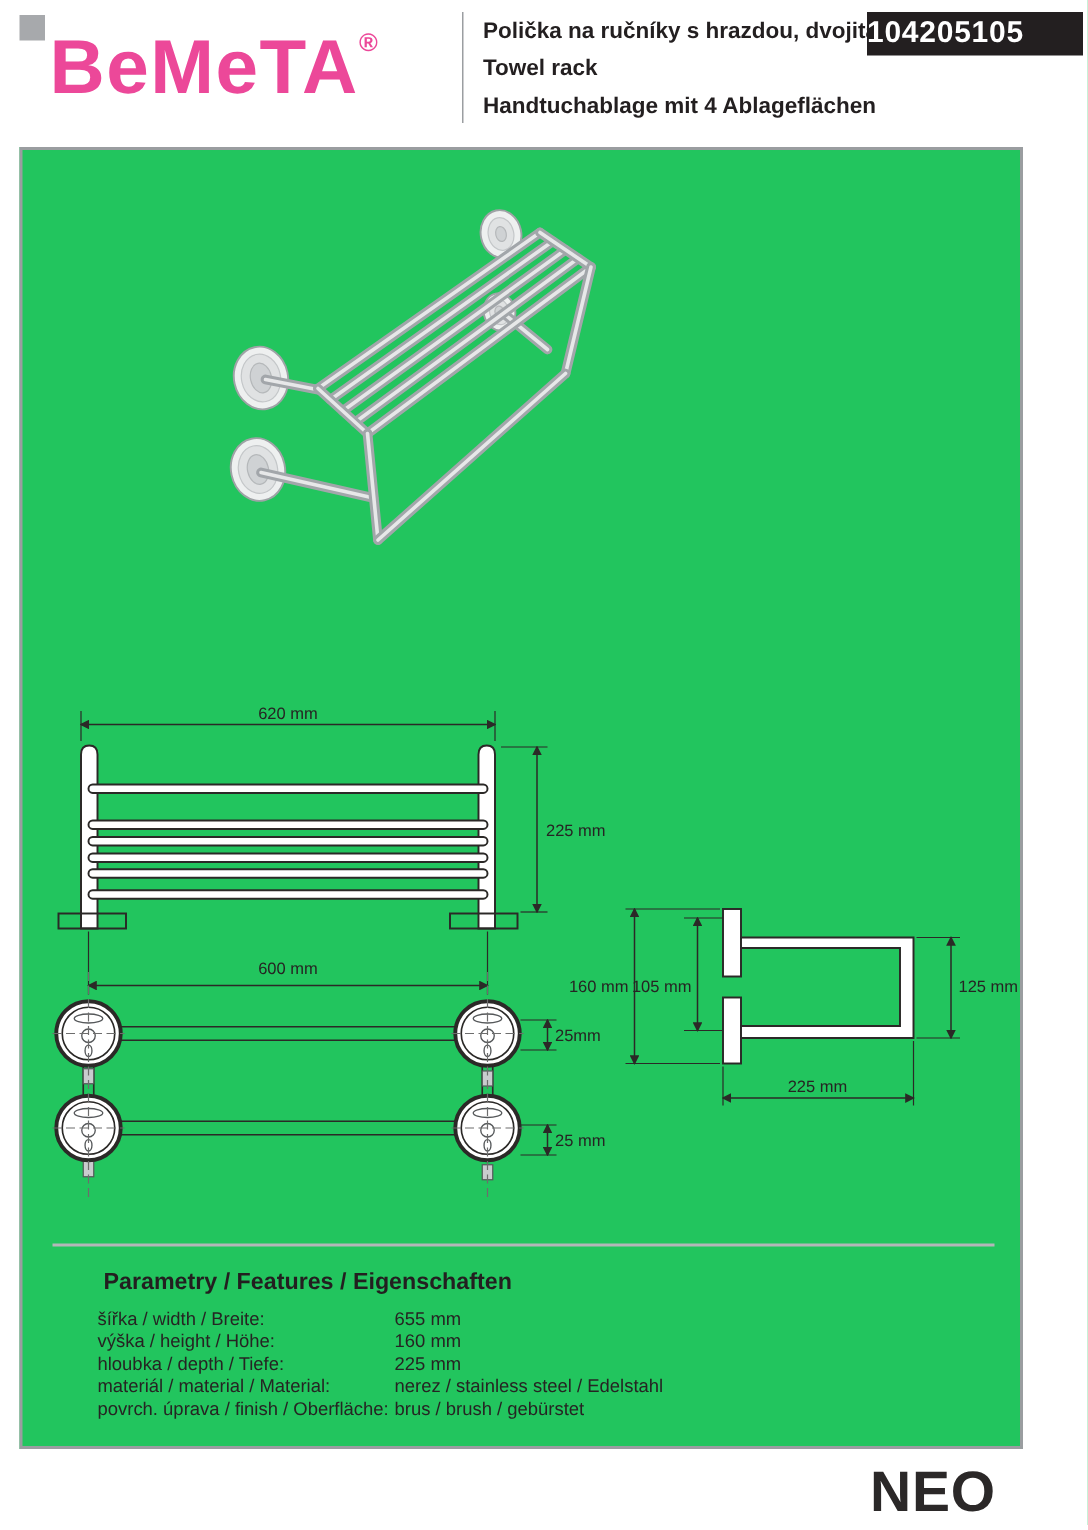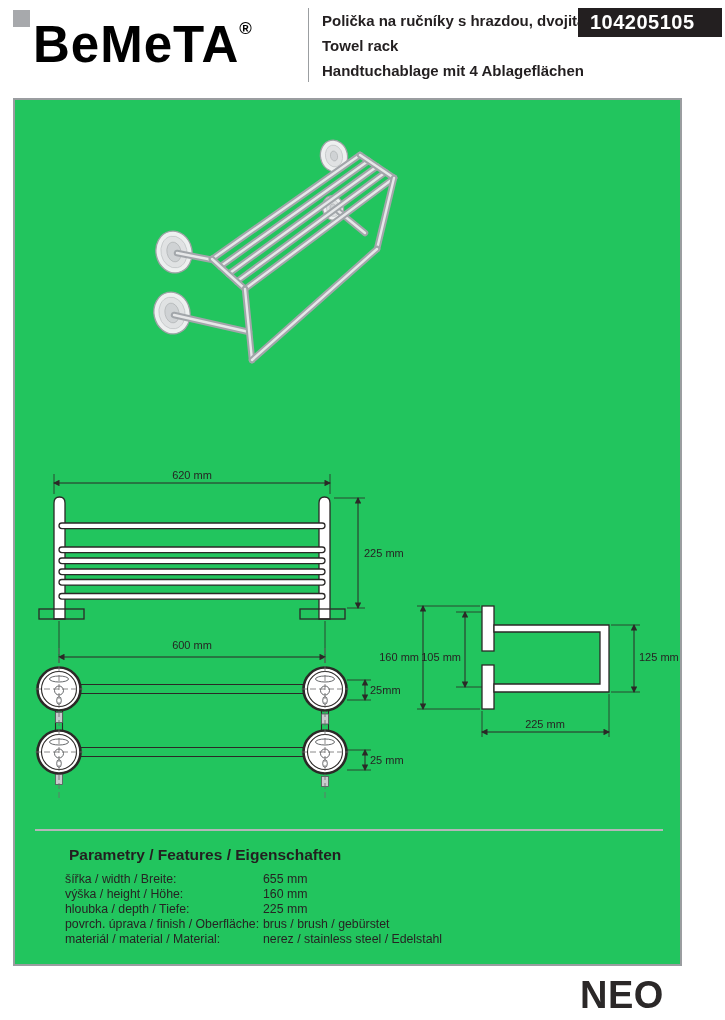--- a/index.html
+++ b/index.html
@@ -1,25 +1,25 @@
 <!DOCTYPE html>
 <html><head>
 <meta charset="utf-8">
 <style>
   html,body{margin:0;padding:0;background:#ffffff;}
   body{width:725px;height:1020px;position:relative;font-family:"Liberation Sans",sans-serif;color:#231f20;overflow:hidden;}
 
   
   .logo-square{position:absolute;left:13px;top:10px;width:17px;height:17px;background:#a7a9ac;}
-  .brand{position:absolute;left:33px;top:0px;font-size:51px;font-weight:700;letter-spacing:1px;color:#000000;line-height:58px;white-space:nowrap;}
+  .brand{position:absolute;left:33px;top:0px;font-size:51px;font-weight:700;letter-spacing:1px;color:#ec4899;line-height:58px;white-space:nowrap;}
   .brand .reg{font-size:17px;font-weight:700;vertical-align:28px;letter-spacing:0;}
   .header-divider{position:absolute;left:308px;top:8px;width:1px;height:74px;background:#9b9ea1;}
   .titles{position:absolute;left:322px;top:8px;display:flex;flex-direction:column;}
   .titles span{font-size:15px;font-weight:700;line-height:25px;white-space:nowrap;}
-  .code-badge{position:absolute;left:578px;top:8px;width:144px;height:29px;background:#231f20;color:#ffffff;font-size:20px;font-weight:700;line-height:29px;padding-left:12px;letter-spacing:.5px;box-sizing:border-box;}
+  .code-badge{position:absolute;left:578px;top:8px;width:144px;height:29px;background:#231f20;color:#ffffff;font-size:20px;font-weight:700;line-height:29px;padding-left:0;letter-spacing:.5px;box-sizing:border-box;}
 
   
   .sheet{position:absolute;left:13px;top:98px;width:669px;height:868px;border:2px solid #9a9da0;box-sizing:border-box;background:#22c55e;}
   .sheet svg{position:absolute;left:0;top:0;}
 
   .params-divider{position:absolute;left:20px;top:729px;width:628px;height:2px;background:#b4b7b9;}
   .params-heading{position:absolute;left:22px;top:746px;font-size:15.5px;font-weight:700;margin-left:32px;}
   .params{position:absolute;left:22px;top:772px;font-size:12.3px;line-height:15px;color:#262423;}
   .params .row{white-space:nowrap;margin-left:28px;}
   .params .lbl{display:inline-block;width:198px;}
@@ -236,18 +236,18 @@
       <text class="dimtxt mid" x="530" y="628">225 mm</text>
     </g>
   </svg>
 
   <div class="params-divider"></div>
   <div class="params-heading">Parametry / Features / Eigenschaften</div>
   <div class="params">
     <div class="row"><span class="lbl">šířka / width / Breite:</span><span>655 mm</span></div>
     <div class="row"><span class="lbl">výška / height / Höhe:</span><span>160 mm</span></div>
     <div class="row"><span class="lbl">hloubka / depth / Tiefe:</span><span>225 mm</span></div>
+    <div class="row"><span class="lbl">materiál / material / Material:</span><span>nerez / stainless steel / Edelstahl</span></div>
     <div class="row"><span class="lbl">povrch. úprava / finish / Oberfläche:</span><span>brus / brush / gebürstet</span></div>
-    <div class="row"><span class="lbl">materiál / material / Material:</span><span>nerez / stainless steel / Edelstahl</span></div>
   </div>
 </div>
 
 <div class="series">NEO</div>
 
 </body></html>

